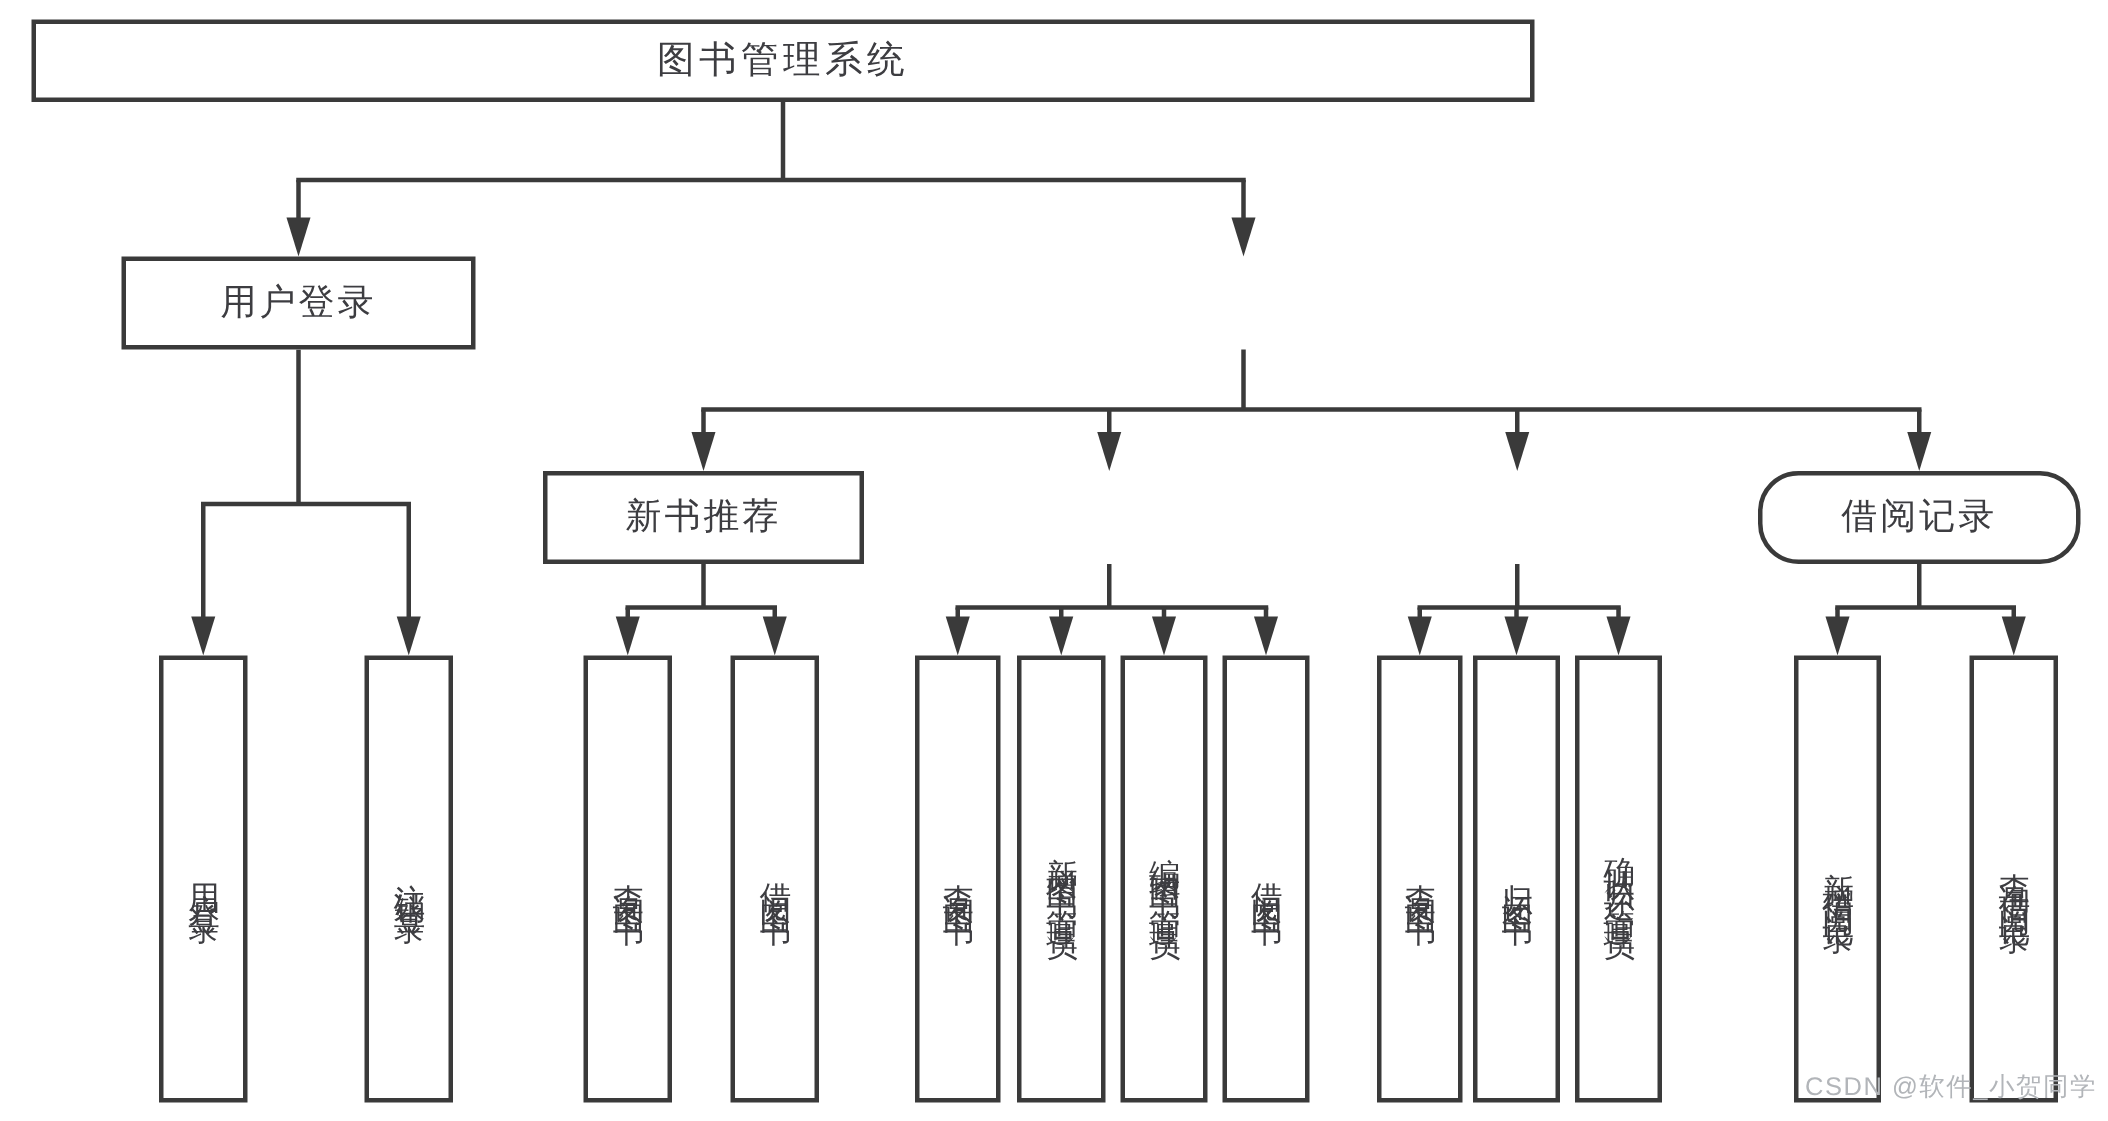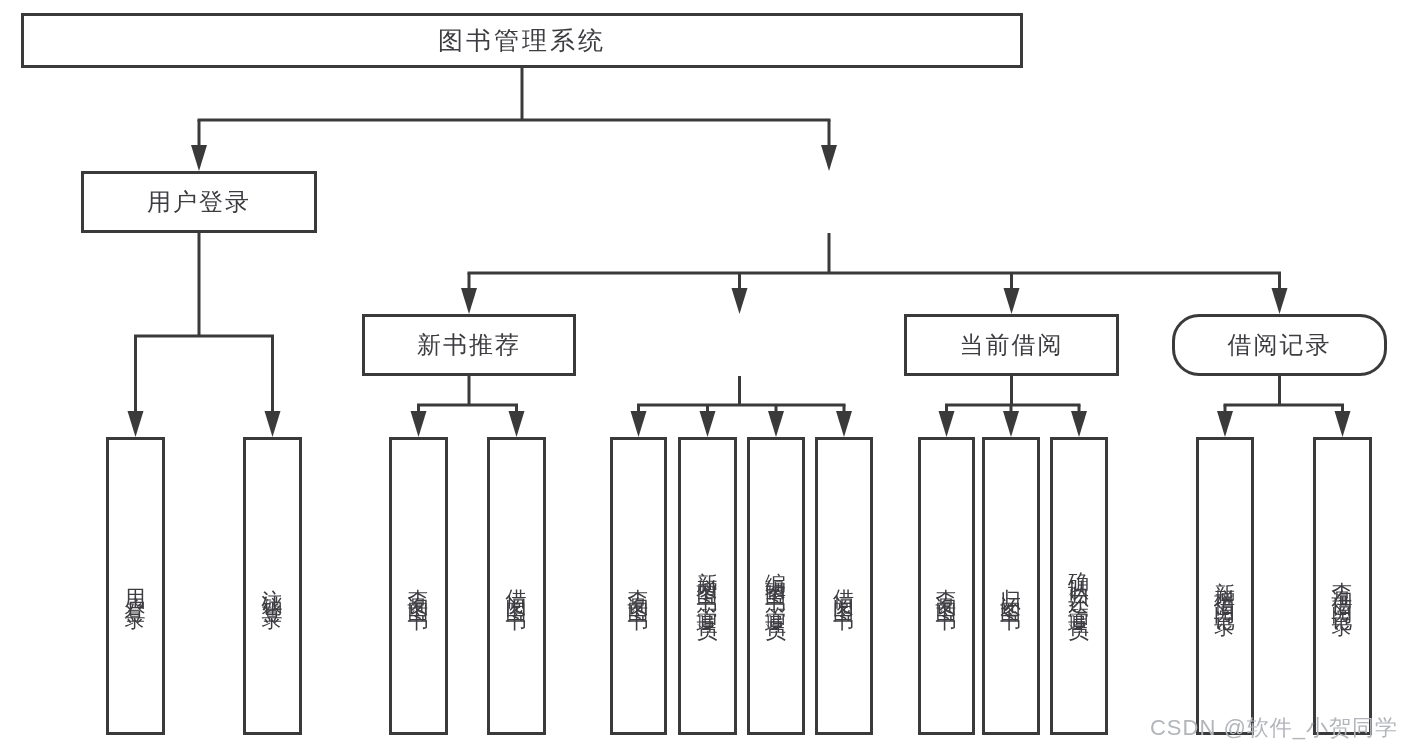--- a/index.html
+++ b/index.html
@@ -43,21 +43,21 @@
     text-orientation:mixed;
     font-size:21px;
     letter-spacing:7px;
     line-height:1;
   }
   .watermark{
     position:absolute;
     top:713px;
     right:7px;
     z-index:3;
-    font-size:22px;
+    font-size:17px;
     color:var(--wm);
     letter-spacing:1px;
     white-space:nowrap;
   }
 </style>
 </head>
 <body>
 
 <div class="canvas">
   <svg id="connector-layer" width="1405" height="747">
@@ -117,23 +117,20 @@
   <div id="nodes-layer">
       <div class="node h root" style="left: 21px; top: 13px; width: 1002px; height: 55px;">
         <span>图书管理系统</span>
       </div>
       <div class="node h" style="left: 81px; top: 171px; width: 236px; height: 62px;">
         <span>用户登录</span>
       </div>
       <div class="node h" style="left: 362px; top: 314px; width: 214px; height: 62px;">
         <span>新书推荐</span>
       </div>
-      <div class="node h" style="left: 904px; top: 314px; width: 215px; height: 62px;">
-        <span>当前借阅</span>
-      </div>
       <div class="node h" style="left: 1172px; top: 314px; width: 215px; height: 62px; border-radius: 27px;">
         <span>借阅记录</span>
       </div>
       <div class="node v" style="left: 106px; top: 437px; width: 59px; height: 298px;">
         <span>用户登录</span>
       </div>
       <div class="node v" style="left: 243px; top: 437px; width: 59px; height: 298px;">
         <span>注销登录</span>
       </div>
       <div class="node v" style="left: 389px; top: 437px; width: 59px; height: 298px;">

